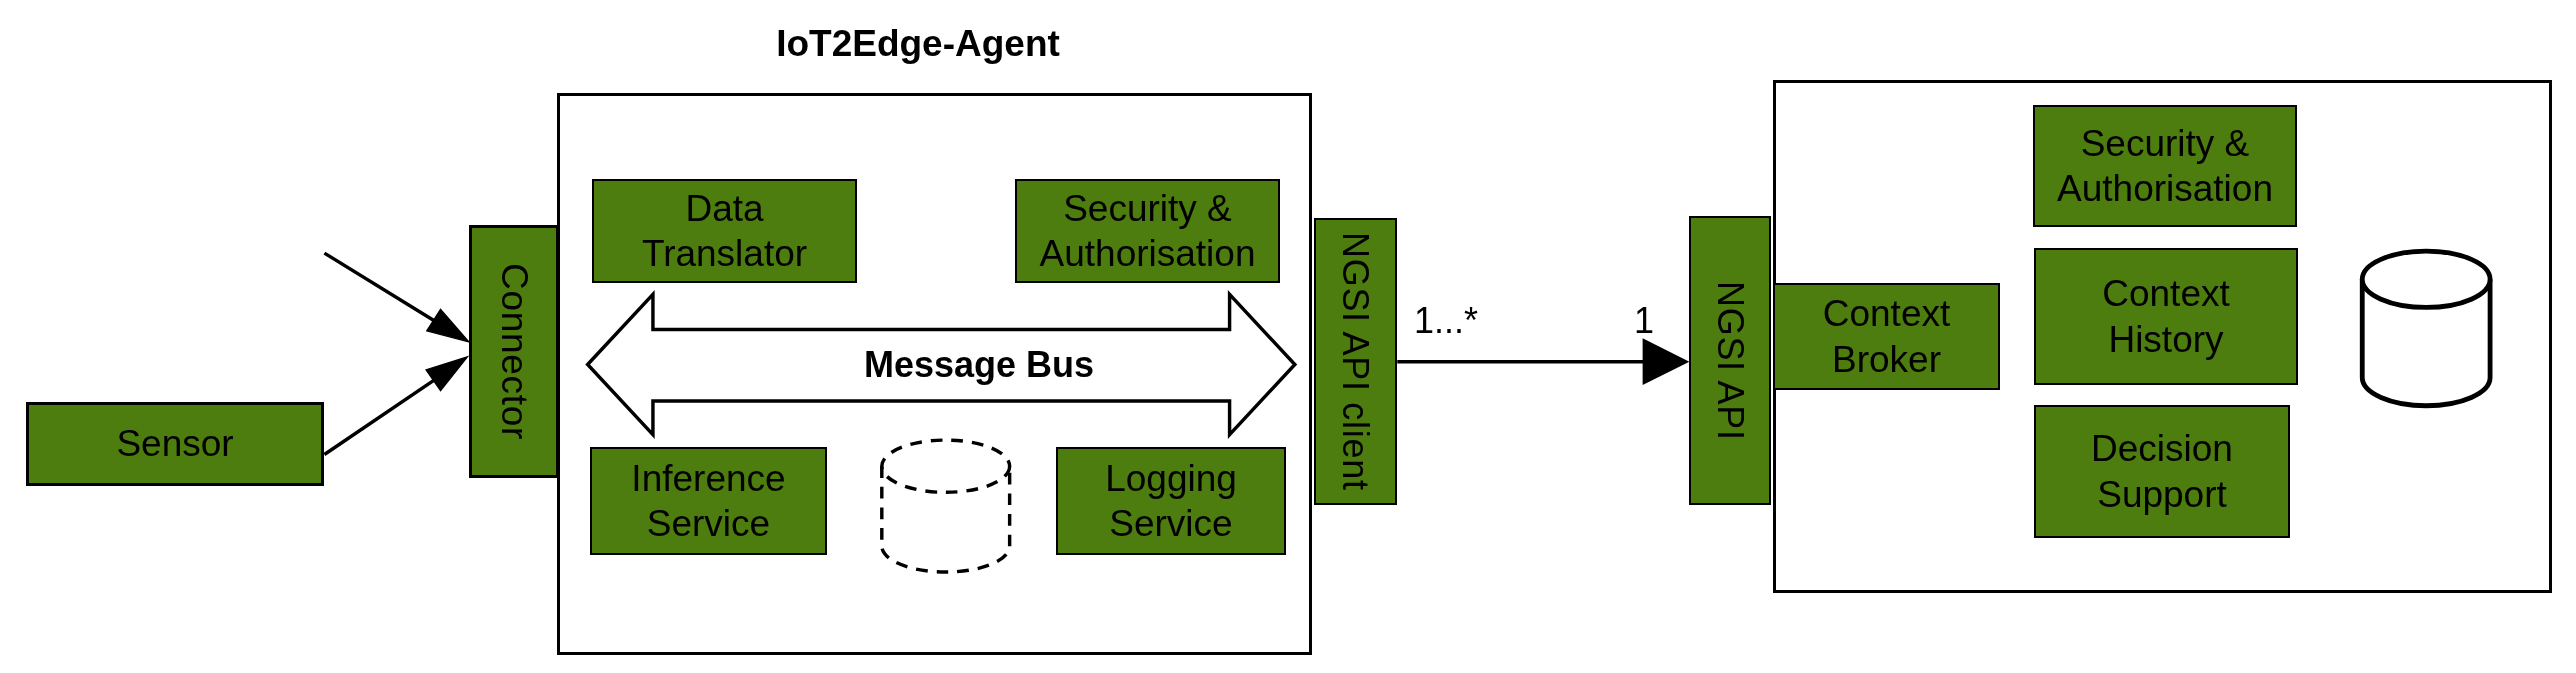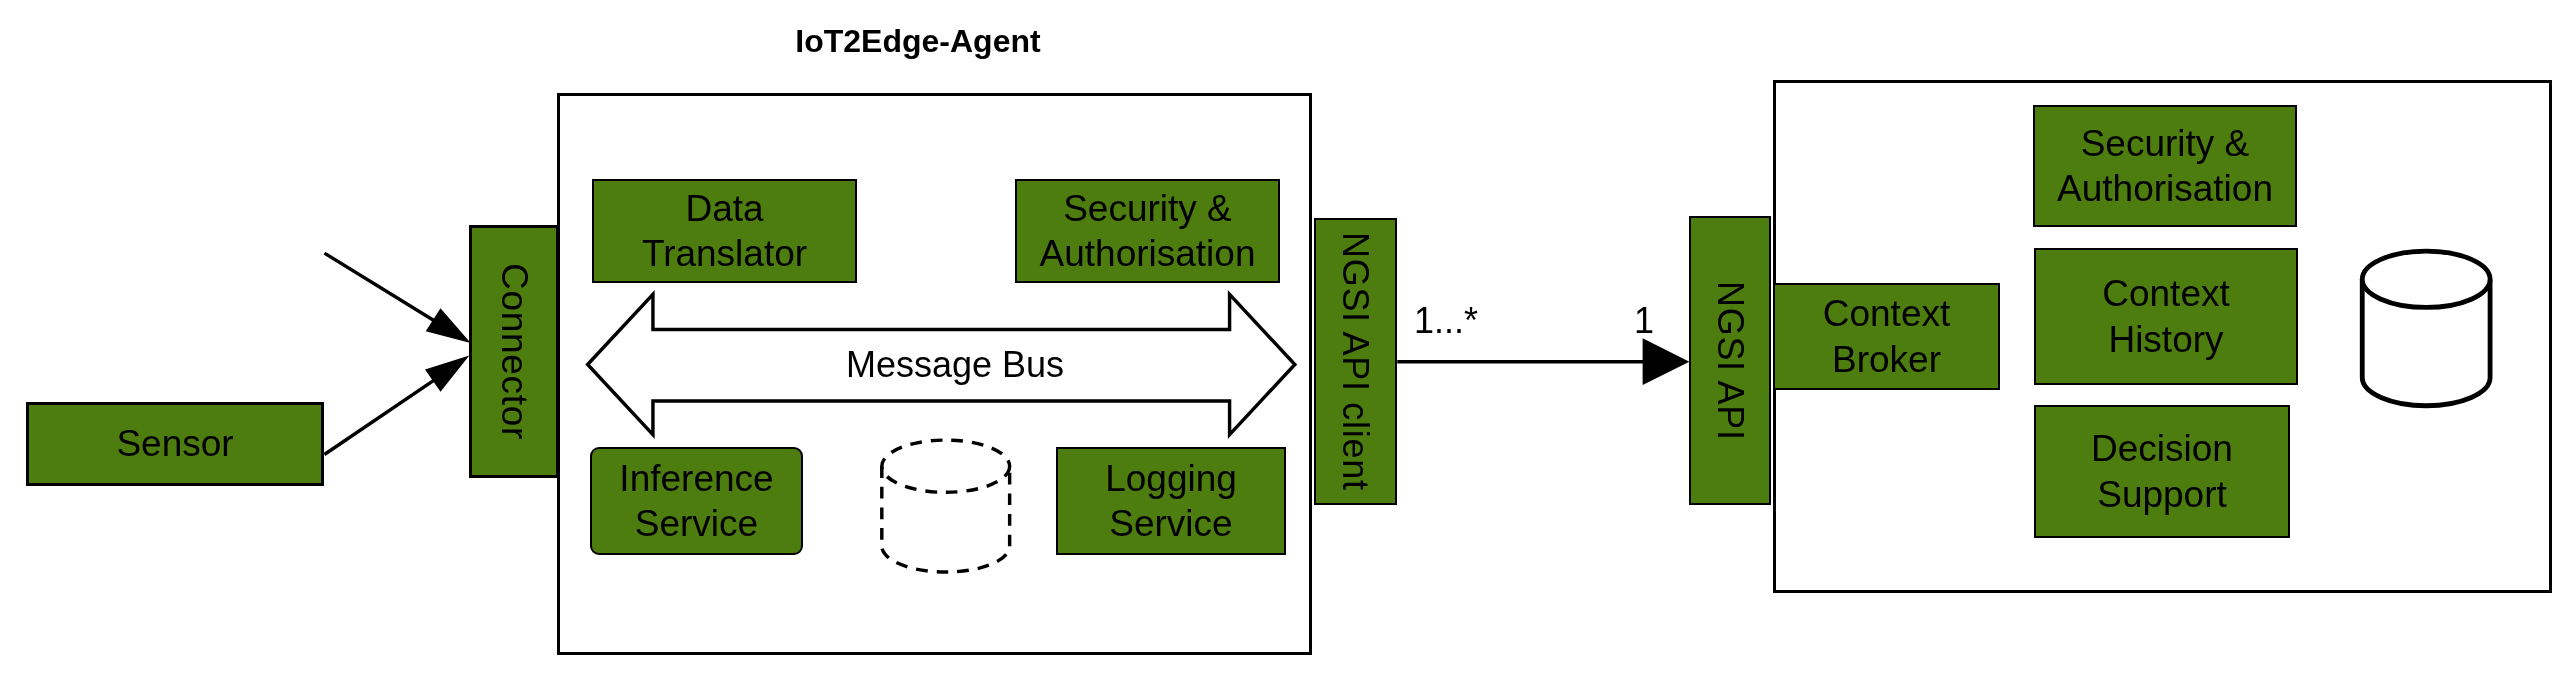--- a/index.html
+++ b/index.html
@@ -37,21 +37,21 @@
   }
   .vbox .vlabel {
     writing-mode: vertical-rl;
     text-orientation: mixed;
     letter-spacing: 0.7px;
   }
   .title {
     position: absolute;
     transform: translateX(-50%);
     font-weight: bold;
-    font-size: 32px;
+    font-size: 37px;
     white-space: nowrap;
     z-index: 3;
   }
   .mult {
     position: absolute;
     font-size: 36px;
     white-space: nowrap;
     z-index: 3;
   }
   .busLabel {
@@ -114,23 +114,23 @@
   <div class="box" style="left:592px; top:179px; width:265px; height:104px;">
     <span>Data
 Translator</span>
   </div>
 
   <div class="box" style="left:1015px; top:179px; width:265px; height:104px;">
     <span>Security &amp;
 Authorisation</span>
   </div>
 
-  <div class="busLabel" style="left:955px; top:365px;">Message Bus</div>
+  <div class="busLabel" style="left:979px; top:365px;font-weight:bold;">Message Bus</div>
 
-  <div class="box" style="left:590px; top:447px; width:213px; height:108px;border-radius:9px;">
+  <div class="box" style="left:590px; top:447px; width:237px; height:108px;">
     <span>Inference
 Service</span>
   </div>
 
   <div class="box" style="left:1056px; top:447px; width:230px; height:108px;">
     <span>Logging
 Service</span>
   </div>
 
   <div class="box vbox" style="left:1314px; top:218px; width:83px; height:287px; font-size:36px;">

